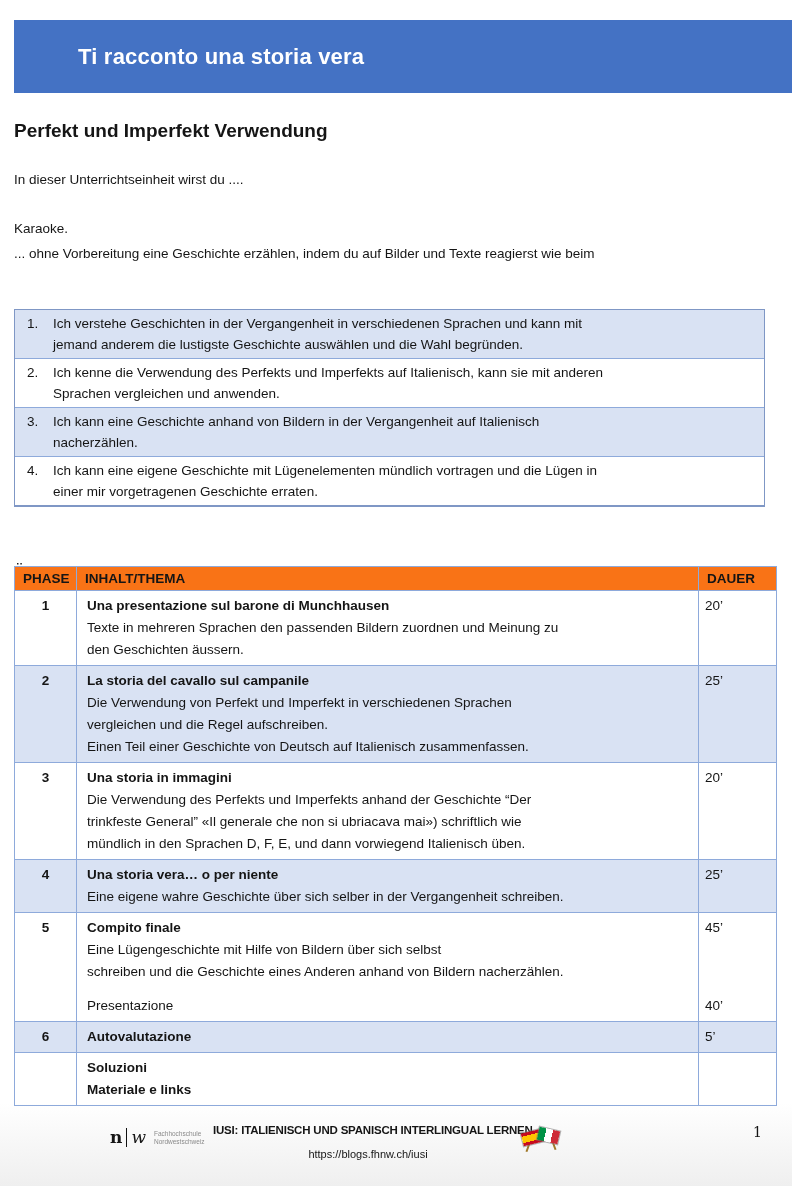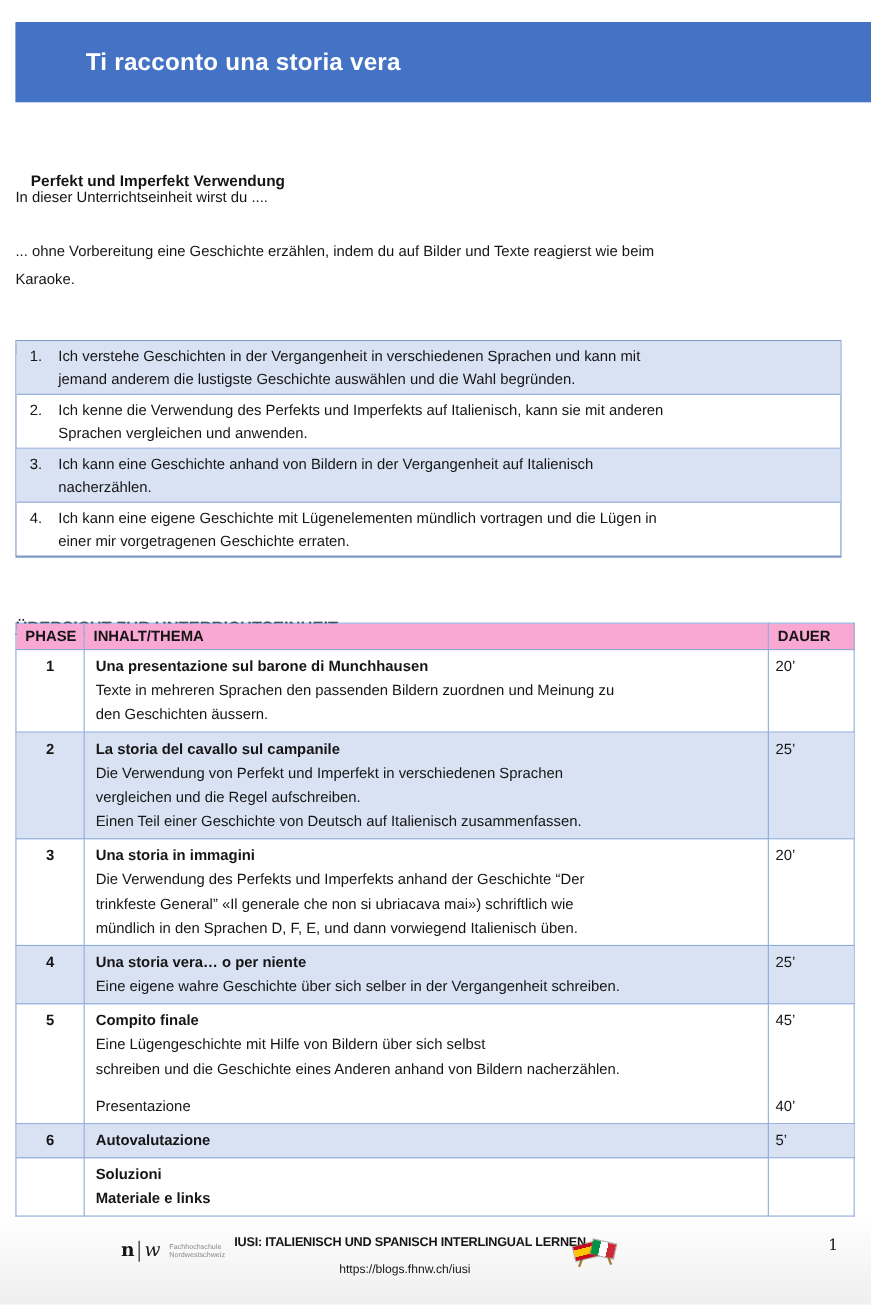--- a/index.html
+++ b/index.html
@@ -6,41 +6,41 @@
   body{
     width:792px;height:1186px;position:relative;overflow:hidden;
     background:linear-gradient(180deg,#ffffff 0%,#ffffff 93%,#efefef 100%);
     font-family:"Liberation Sans",sans-serif;color:#151515;
   }
   .banner{
     position:absolute;left:14px;top:20px;width:762px;height:73px;
     background:#4472C4;display:flex;align-items:center;padding-left:44px;
   }
   .banner-title{color:#ffffff;font-weight:bold;font-size:22px;padding-left:20px;letter-spacing:.2px;}
-  .page-title{position:absolute;left:28px;top:120px;font-size:14px;font-weight:bold;margin-top:36px;}
+  .page-title{position:absolute;left:14px;top:120px;font-size:19px;font-weight:bold;}
   .lead{position:absolute;left:14px;top:172px;font-size:13.5px;}
   .desc{position:absolute;left:14px;top:216px;font-size:13.5px;line-height:25px;}
   .sec-heading{position:absolute;left:14px;font-size:15px;font-weight:bold;margin-top:24px;}
   .goals-heading{top:285px;}
   .goals{
     position:absolute;left:14px;top:309px;width:751px;
     border:1px solid #7F97C5;border-bottom-width:2px;box-sizing:border-box;
   }
   .goal-row{display:flex;padding:3px 6px 3px 0;font-size:13.5px;line-height:21px;border-bottom:1px solid #8EAADB;}
   .goal-row:last-child{border-bottom:none;}
   .goal-row.shaded{background:#D9E2F3;}
   .goal-num{flex:0 0 26px;margin-left:12px;}
   .goal-text{flex:1;}
   .overview-heading{top:538px;text-decoration:underline;}
   table.overview{
     position:absolute;left:14px;top:566px;width:762px;
     border-collapse:collapse;font-size:13.5px;table-layout:fixed;
   }
   table.overview td,table.overview th{border:1px solid #8EAADB;vertical-align:top;box-sizing:border-box;}
-  table.overview th{background:#f9a8d4;font-size:13.5px;padding:4px 8px;text-align:left;}
+  table.overview th{background:#f97316;font-size:13.5px;padding:4px 8px;text-align:left;}
   th.phase-h{text-align:center;padding:4px 2px;}
   .phase-cell{text-align:center;font-weight:bold;padding:4px 2px;line-height:22px;}
   .content-cell{padding:4px 10px;line-height:22px;}
   .row-title{font-weight:bold;}
   .dauer-cell{padding:4px 6px;line-height:22px;position:relative;}
   .shaded-row td{background:#D9E2F3;}
   .gap-line{margin-top:12px;}
   .dauer-secondary{position:absolute;left:6px;bottom:4px;}
   .footer{position:absolute;left:0;top:1116px;width:792px;height:70px;}
   .fhnw-logo{position:absolute;left:110px;top:12px;display:flex;align-items:flex-start;}
@@ -67,22 +67,22 @@
 
 <div class="banner">
   <span class="banner-title">Ti racconto una storia vera</span>
 </div>
 
 <div class="page-title">Perfekt und Imperfekt Verwendung</div>
 
 <div class="lead">In dieser Unterrichtseinheit wirst du ....</div>
 
 <div class="desc">
+  <div>Karaoke.</div>
   <div>... ohne Vorbereitung eine Geschichte erzählen, indem du auf Bilder und Texte reagierst wie beim</div>
-  <div>Karaoke.</div>
 </div>
 
 <div class="sec-heading goals-heading">Lernziele</div>
 
 <div class="goals">
   <div class="goal-row shaded">
     <span class="goal-num">1.</span>
     <span class="goal-text">
       <div>Ich verstehe Geschichten in der Vergangenheit in verschiedenen Sprachen und kann mit</div>
       <div>jemand anderem die lustigste Geschichte auswählen und die Wahl begründen.</div>

